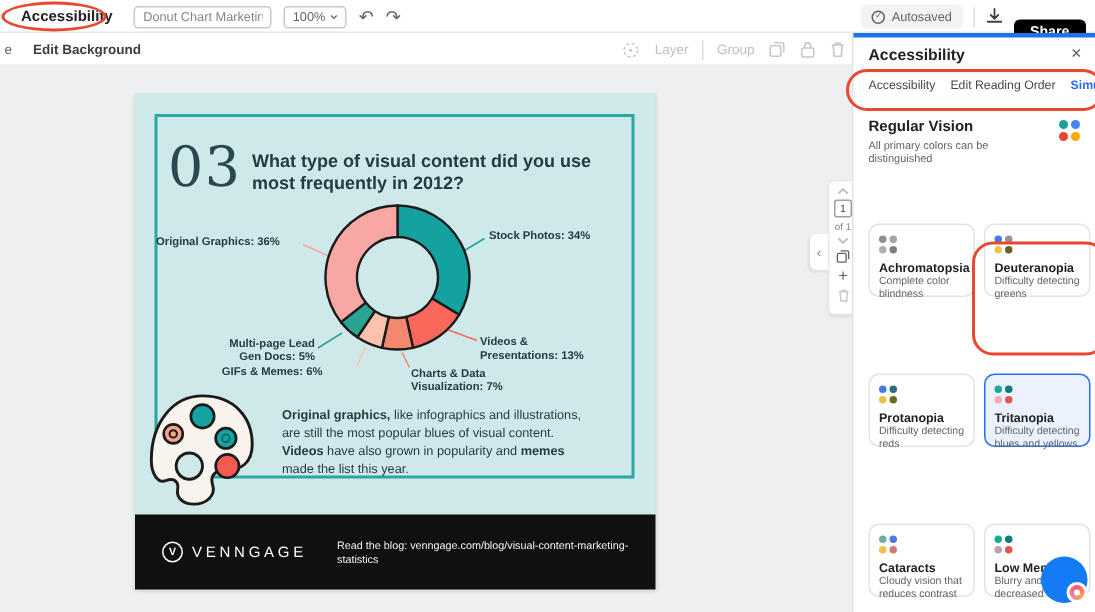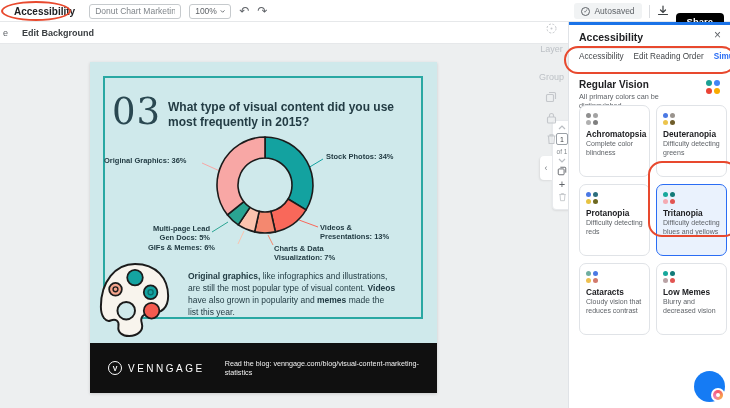--- a/index.html
+++ b/index.html
@@ -16,21 +16,21 @@
   .tb-right { position:absolute; right:6px; top:0; height:22px; display:flex; align-items:center; gap:7px; }
   .autosaved { display:flex; align-items:center; gap:4px; background:#f1f3f4; border-radius:3px; height:16px; padding:0 7px; font-size:8.5px; color:#5f6368; }
   .as-ic { width:9px; height:9px; border:1px solid #5f6368; border-radius:50%; font-size:6px; line-height:7px; text-align:center; color:#5f6368; }
   .vdiv { width:1px; height:13px; background:#dadce0; }
   .share-btn { background:#000000; color:#fff; border-radius:4px; height:17px; padding:0 11px; font-size:9.5px; font-weight:bold; display:flex; align-items:center; cursor:pointer;margin-top:21px; }
 
   
   #toolbar2 { position:absolute; left:0; top:22px; width:568px; height:22px; background:#fff; border-bottom:1px solid #e6e8ea; z-index:4; }
   .t2-partial { position:absolute; left:3px; top:6px; font-size:9px; color:#5f6368; }
   .t2-editbg { position:absolute; left:22px; top:6px; font-size:9px; font-weight:bold; color:#3c4043; cursor:pointer; }
-  .t2-right { position:absolute; right:4px; top:0; height:22px; display:flex; align-items:center; gap:9px; color:#c4c7cb;flex-direction:column; }
+  .t2-right { position:absolute; right:4px; top:0; height:22px; display:flex; align-items:center; gap:9px; color:#c4c7cb; }
   .t2-label { font-size:9px; color:#bdc1c6; }
   .ic { display:inline-flex; align-items:center; justify-content:center; }
 
   
   #canvas { position:absolute; left:0; top:44px; width:568px; height:364px; background:#edeff0; }
 
   
   #page { position:absolute; left:90px; top:18px; width:347px; height:331px; background:#cfe9eb; box-shadow:0 1px 3px rgba(0,0,0,.15); }
   .frame { position:absolute; left:13px; top:14px; width:320px; height:243px; border:2px solid #29a8a3; }
   .num03 { position:absolute; left:22px; top:28px; font-family:"DejaVu Serif", serif; font-size:37px; color:#2a4851; letter-spacing:1px; }
@@ -66,21 +66,21 @@
   .p-div { position:absolute; left:0; top:26px; width:162px; height:1px; background:#eceef0; }
   .tabs { position:absolute; left:10px; top:30px; display:flex; gap:10px; }
   .tab { font-size:8.2px; color:#44474a; cursor:pointer; white-space:nowrap; }
   .tab.active { color:#2a6df4; font-weight:bold; }
   .rv-title { position:absolute; left:10px; top:57px; font-size:10px; font-weight:bold; color:#202124; }
   .rv-desc { position:absolute; left:10px; top:70px; font-size:7.3px; color:#5f6368; width:122px; }
   .dots { display:grid; grid-template-columns:auto auto; gap:2px; width:max-content; }
   .dots span { width:6px; height:6px; border-radius:50%; display:block; }
   .rv-dots { position:absolute; left:137px; top:58px; }
   .cards { position:absolute; left:10px; top:83px; width:148px; display:grid; grid-template-columns:71px 71px; column-gap:6px; row-gap:7px; }
-  .card { height:72px; border:1px solid #e0e3e7; border-radius:7px; background:#fff; padding:7px 6px; cursor:pointer; }
+  .card { height:49px; border:1px solid #e0e3e7; border-radius:7px; background:#fff; padding:7px 6px; cursor:pointer;margin-top:44px; }
   .card .dots span { width:5px; height:5px; }
   .card h4 { font-size:8.3px; font-weight:bold; color:#202124; margin-top:4px; }
   .card p { font-size:7px; color:#5f6368; line-height:8.5px; margin-top:1px; }
   .card.selected { background:#eaf2fd; border:1.5px solid #2a6df4; }
 
   
   .ring { position:absolute; border:2.5px solid #e8492e; z-index:20; pointer-events:none; }
   .ring-acc { left:1px; top:1px; width:70px; height:20px; border-radius:50%; }
   .ring-tabs { left:-5px; top:24px; width:172px; height:28px; border-radius:15px; }
   .ring-card { left:79px; top:139px; width:90px; height:76px; border-radius:14px; }
@@ -157,21 +157,21 @@
           </svg>
       </span>
     </div>
   </div>
 
   <div id="canvas">
 
     <div id="page">
       <div class="frame"></div>
       <div class="num03">03</div>
-      <div class="question">What type of visual content did you use most frequently in 2015?</div>
+      <div class="question">What type of visual content did you use most frequently in 2012?</div>
 
       <div class="chart-wrap">
         <svg id="donut-svg" width="347" height="130" viewBox="0 0 347 130">
           <g id="leader-lines">
             <line x1="112" y1="29" x2="132" y2="38" stroke-width="1" stroke="#f8a7a5"></line>
             <line x1="233" y1="25" x2="218" y2="34" stroke-width="1" stroke="#13a2a0"></line>
             <line x1="228" y1="93" x2="209" y2="86" stroke-width="1" stroke="#f9685a"></line>
             <line x1="183" y1="111" x2="178" y2="101" stroke-width="1" stroke="#f4886f"></line>
             <line x1="148" y1="110" x2="154" y2="97" stroke-width="1" stroke="#fbc3ae"></line>
             <line x1="122" y1="98" x2="138" y2="88" stroke-width="1" stroke="#2aa492"></line>
@@ -190,21 +190,21 @@
       <div class="clabel lab-original">Original Graphics: 36%</div>
       <div class="clabel lab-stock">Stock Photos: 34%</div>
       <div class="clabel lab-videos">Videos &amp;
 Presentations: 13%</div>
       <div class="clabel lab-charts">Charts &amp; Data
 Visualization: 7%</div>
       <div class="clabel lab-gifs">GIFs &amp; Memes: 6%</div>
       <div class="clabel lab-multi">Multi-page Lead
 Gen Docs: 5%</div>
 
-      <div class="bodytext" id="bodytext"><b>Original graphics,</b><span> like infographics and illustrations, are still the most popular type of visual content. </span><b>Videos</b><span> have also grown in popularity and </span><b>memes</b><span> made the list this year.</span></div>
+      <div class="bodytext" id="bodytext"><b>Original graphics,</b><span> like infographics and illustrations, are still the most popular blues of visual content. </span><b>Videos</b><span> have also grown in popularity and </span><b>memes</b><span> made the list this year.</span></div>
 
       <svg class="palette" width="78" height="80" viewBox="0 0 80 82">
         <path d="M40,4 C62,4 74,19 74,37 C74,50 66,55 55,55 C48,55 45,59 47,65 C49,72 43,78 34,78 C27,78 22,74 23,68 C24,62 20,60 15,62 C10,64 5,58 5,48 C5,22 20,4 40,4 Z" fill="#f8f4ed" stroke="#1b1b1b" stroke-width="2"></path>
         <circle cx="20" cy="30" r="6.5" fill="#f5a58d" stroke="#1b1b1b" stroke-width="1.8"></circle>
         <circle cx="20" cy="30" r="2.5" fill="none" stroke="#1b1b1b" stroke-width="1.4"></circle>
         <circle cx="40" cy="18" r="8" fill="#14a3a1" stroke="#1b1b1b" stroke-width="1.8"></circle>
         <circle cx="56" cy="33" r="7" fill="#14a3a1" stroke="#1b1b1b" stroke-width="1.8"></circle>
         <circle cx="56" cy="33" r="2.6" fill="none" stroke="#0b6b69" stroke-width="1.4"></circle>
         <circle cx="57" cy="52" r="8" fill="#f45b50" stroke="#1b1b1b" stroke-width="1.8"></circle>
         <circle cx="31" cy="52" r="9" fill="#cfe9eb" stroke="#1b1b1b" stroke-width="2"></circle>

